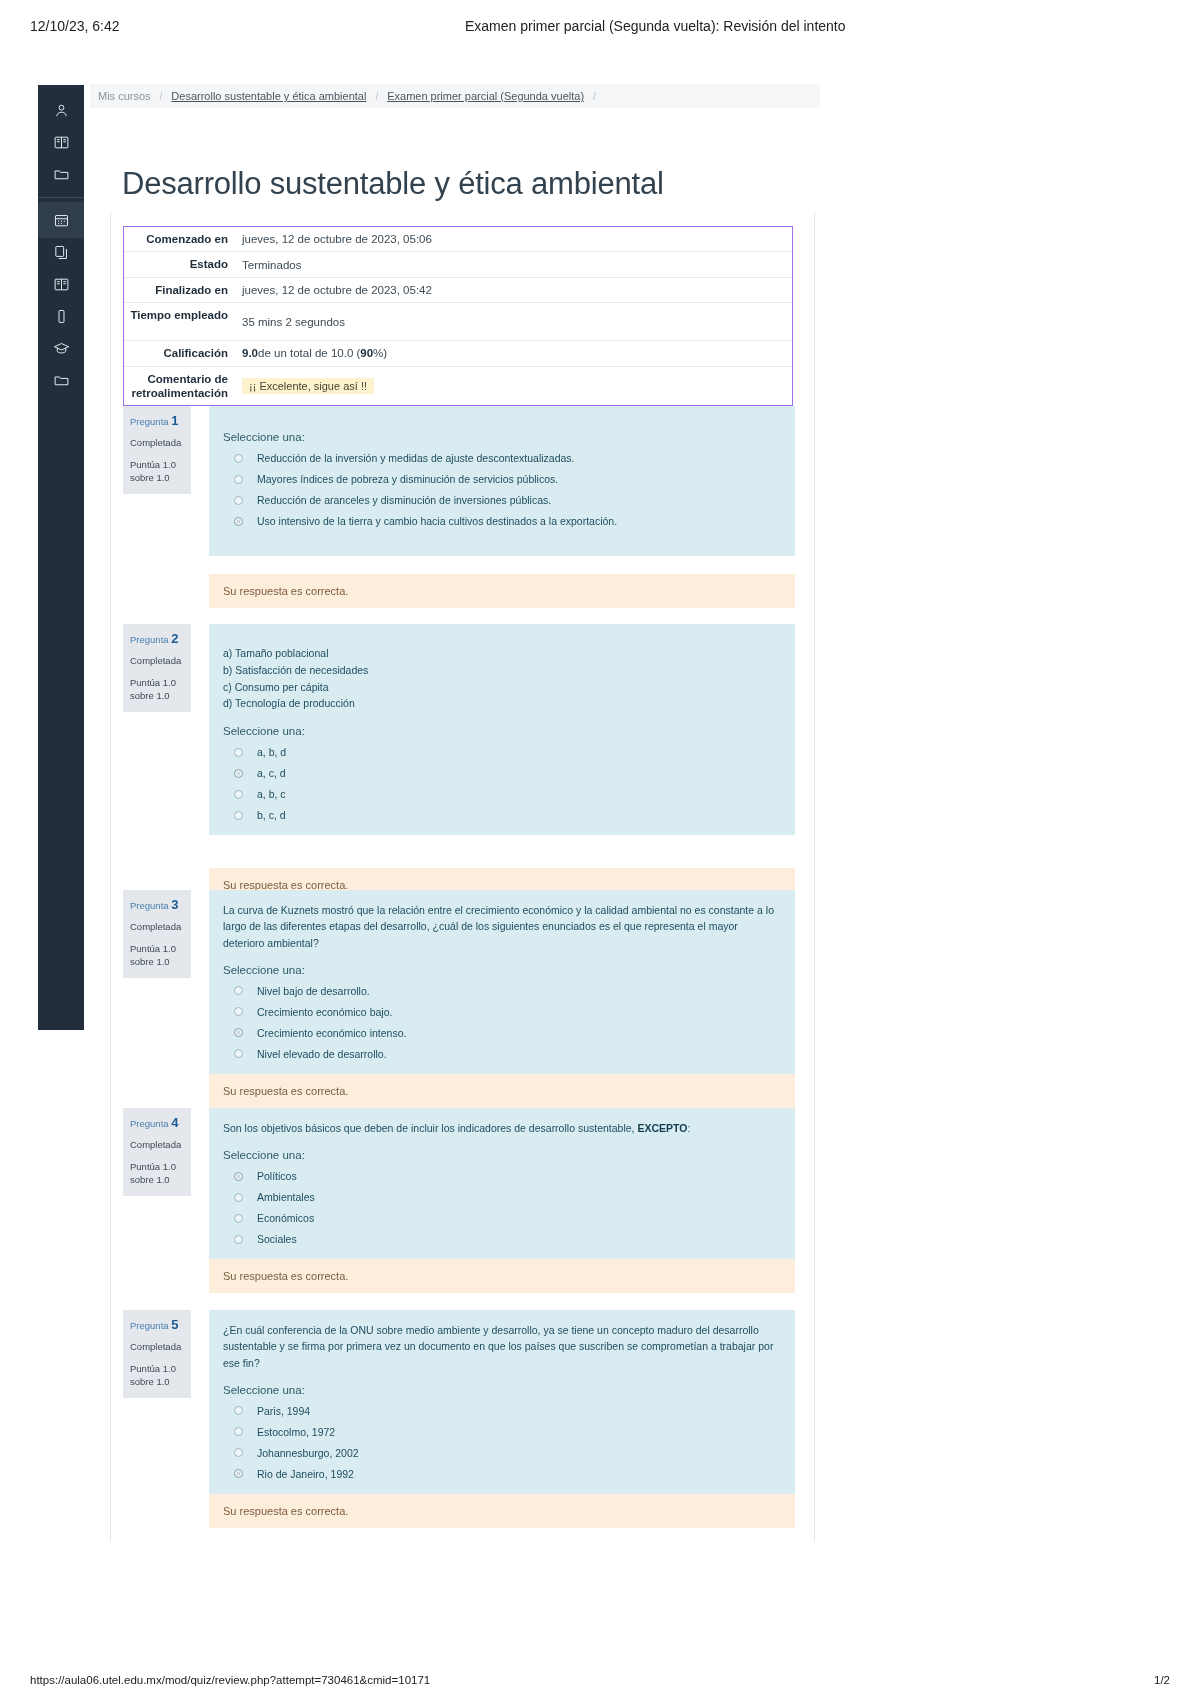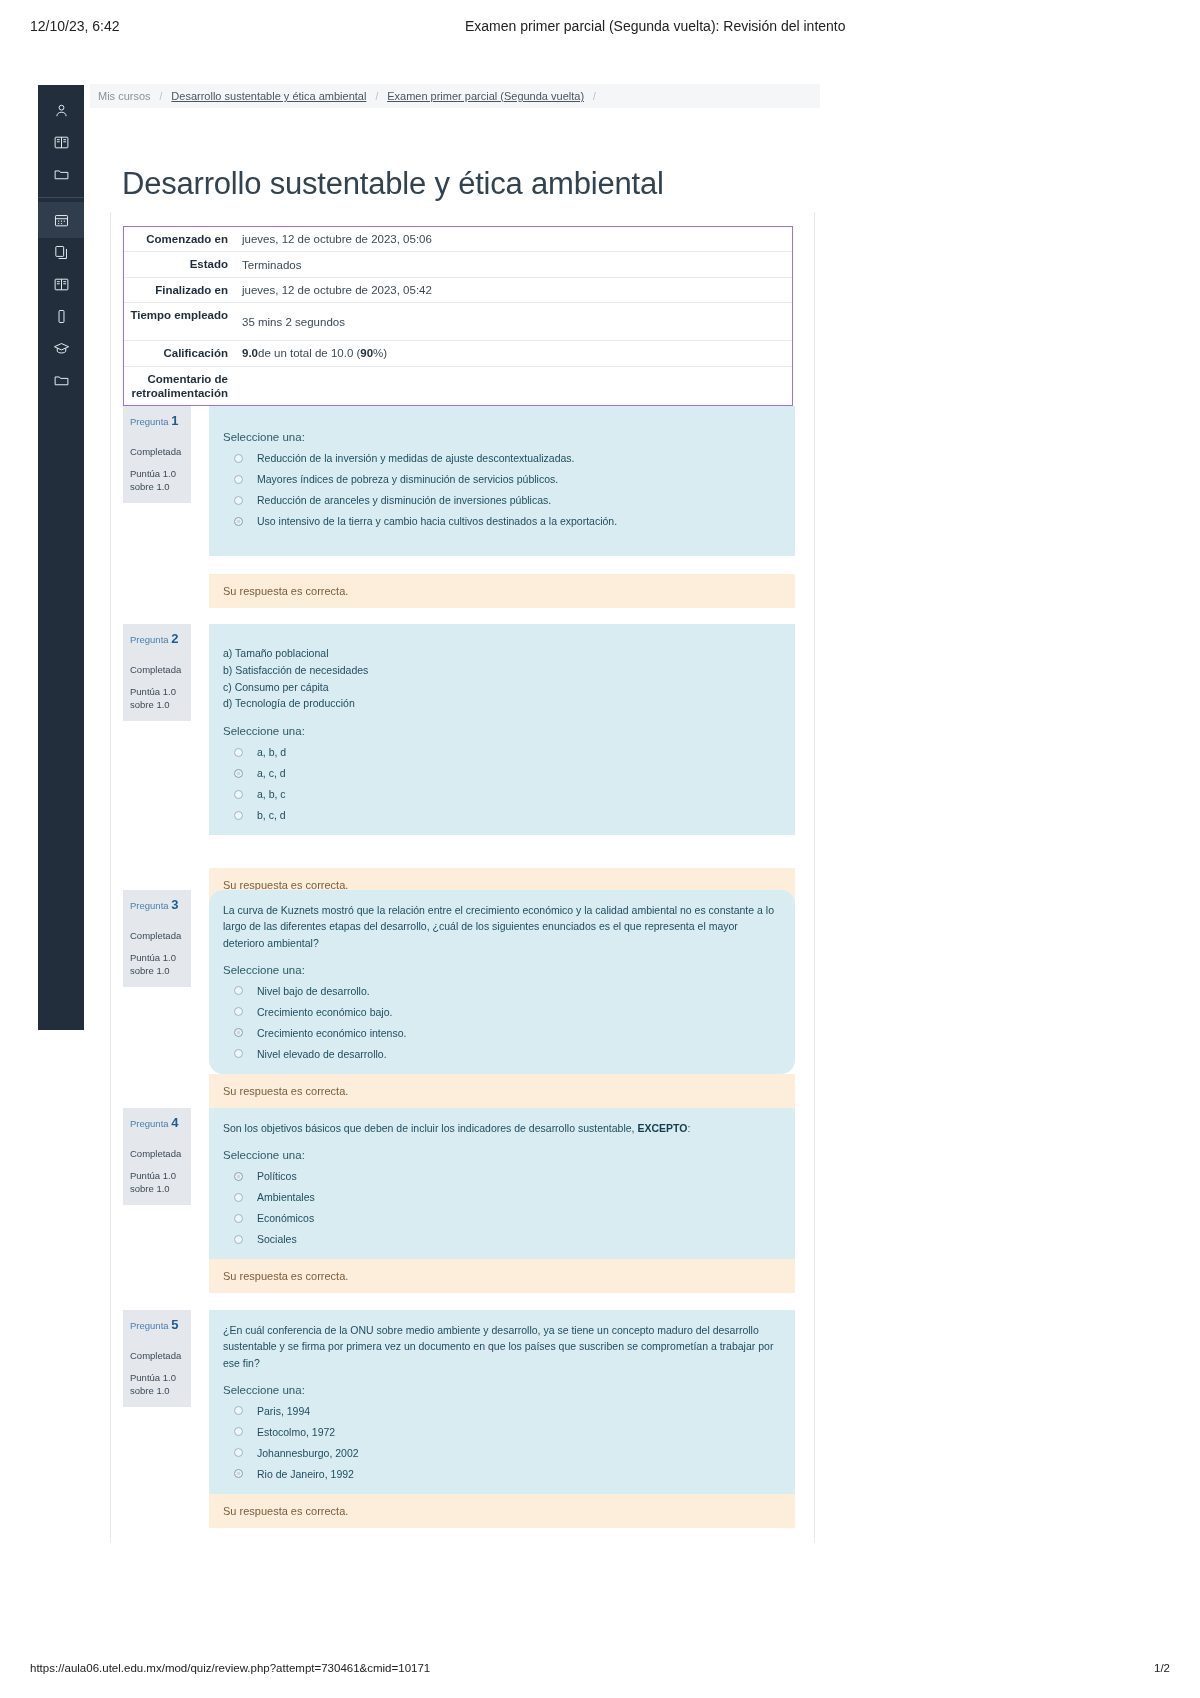--- a/index.html
+++ b/index.html
@@ -16,21 +16,21 @@
   
   .print-header {
     position:absolute; top:0; left:0; width:1200px; height:50px;
     display:flex; align-items:center;
     font-size:14px; color:#222;
   }
   .ph-date { position:absolute; left:30px; top:18px; }
   .ph-title { position:absolute; left:465px; top:18px; }
 
   .print-footer {
-    position:absolute; bottom:12px; left:0; width:1200px; height:40px;
+    position:absolute; bottom:0; left:0; width:1200px; height:40px;
     font-size:11.5px; color:#222;
   }
   .pf-url { position:absolute; left:30px; bottom:12px; }
   .pf-page { position:absolute; right:30px; bottom:12px; }
 
   
   .rail {
     position:absolute; left:38px; top:85px;
     width:46px; height:945px;
     background:#222e3c;
@@ -114,21 +114,21 @@
   .q-block { position:absolute; width:672px; left:123px; }
   .q-info {
     position:absolute; left:0; top:0;
     width:68px;
     background:#e4e8ec;
     padding:6px 7px 9px 7px;
     font-size:9.5px; color:#3d4a55; line-height:1.45;
   }
   .q-info .qlabel { color:#4a7fae; font-size:9.5px; }
   .q-info .qnum { color:#1c5c92; font-size:13px; font-weight:bold; }
-  .q-info .qstate { margin-top:14px; display:block; }
+  .q-info .qstate { margin-top:5px; display:block; }
   .q-info .qpts { margin-top:8px; display:block; }
 
   .q-body {
     position:absolute; left:86px; top:0; width:586px;
     background:#d9ecf2;
     padding:12px 14px 14px 14px;
   }
   .q-text { font-size:10.5px; line-height:1.55; color:#1f4d5e; }
   .q-text b { font-weight:bold; color:#133c4c; }
   .q-sublist { margin-top:9px; font-size:10.5px; line-height:1.6; color:#1f4d5e; }
@@ -259,20 +259,23 @@
     <div class="sum-k">Calificación</div>
     <div class="sum-v">
       <b>9.0</b>
         <span> de un total de 10.0 (</span>
         <b>90</b>
         <span>%)</span>
     </div>
   </div>
   <div class="sum-row" style="min-height:36px">
     <div class="sum-k">Comentario de retroalimentación</div>
+    <div class="sum-v">
+      <span class="fb-chip">¡¡ Excelente, sigue así !!</span>
+    </div>
   </div>
 </div>
 
 <div id="questions-root">
     <div class="q-block" style="top: 406px;">
       <div class="q-info"><span class="qlabel">Pregunta <span class="qnum">1</span></span><span class="qstate">Completada</span><span class="qpts">Puntúa 1.0<br>sobre 1.0</span></div>
       <div class="q-body" style="min-height: 150px;">
         <div class="q-prompt">Seleccione una:</div>
         <div class="opt">
           <span class="radio"></span>
@@ -317,21 +320,21 @@
         </div>
         <div class="opt">
           <span class="radio"></span>
           <span class="opt-label">b, c, d</span>
         </div>
       </div>
     </div>
     <div class="q-feedback" style="position: absolute; left: 209px; top: 867.719px;">Su respuesta es correcta.</div>
     <div class="q-block" style="top: 890px;">
       <div class="q-info"><span class="qlabel">Pregunta <span class="qnum">3</span></span><span class="qstate">Completada</span><span class="qpts">Puntúa 1.0<br>sobre 1.0</span></div>
-      <div class="q-body" style="min-height: 150px; border-radius: 14px;">
+      <div class="q-body" style="min-height: 150px;">
         <div class="q-text">La curva de Kuznets mostró que la relación entre el crecimiento económico y la calidad ambiental no es constante a lo largo de las diferentes etapas del desarrollo, ¿cuál de los siguientes enunciados es el que representa el mayor deterioro ambiental?</div>
         <div class="q-prompt">Seleccione una:</div>
         <div class="opt">
           <span class="radio"></span>
           <span class="opt-label">Nivel bajo de desarrollo.</span>
         </div>
         <div class="opt">
           <span class="radio"></span>
           <span class="opt-label">Crecimiento económico bajo.</span>
         </div>

